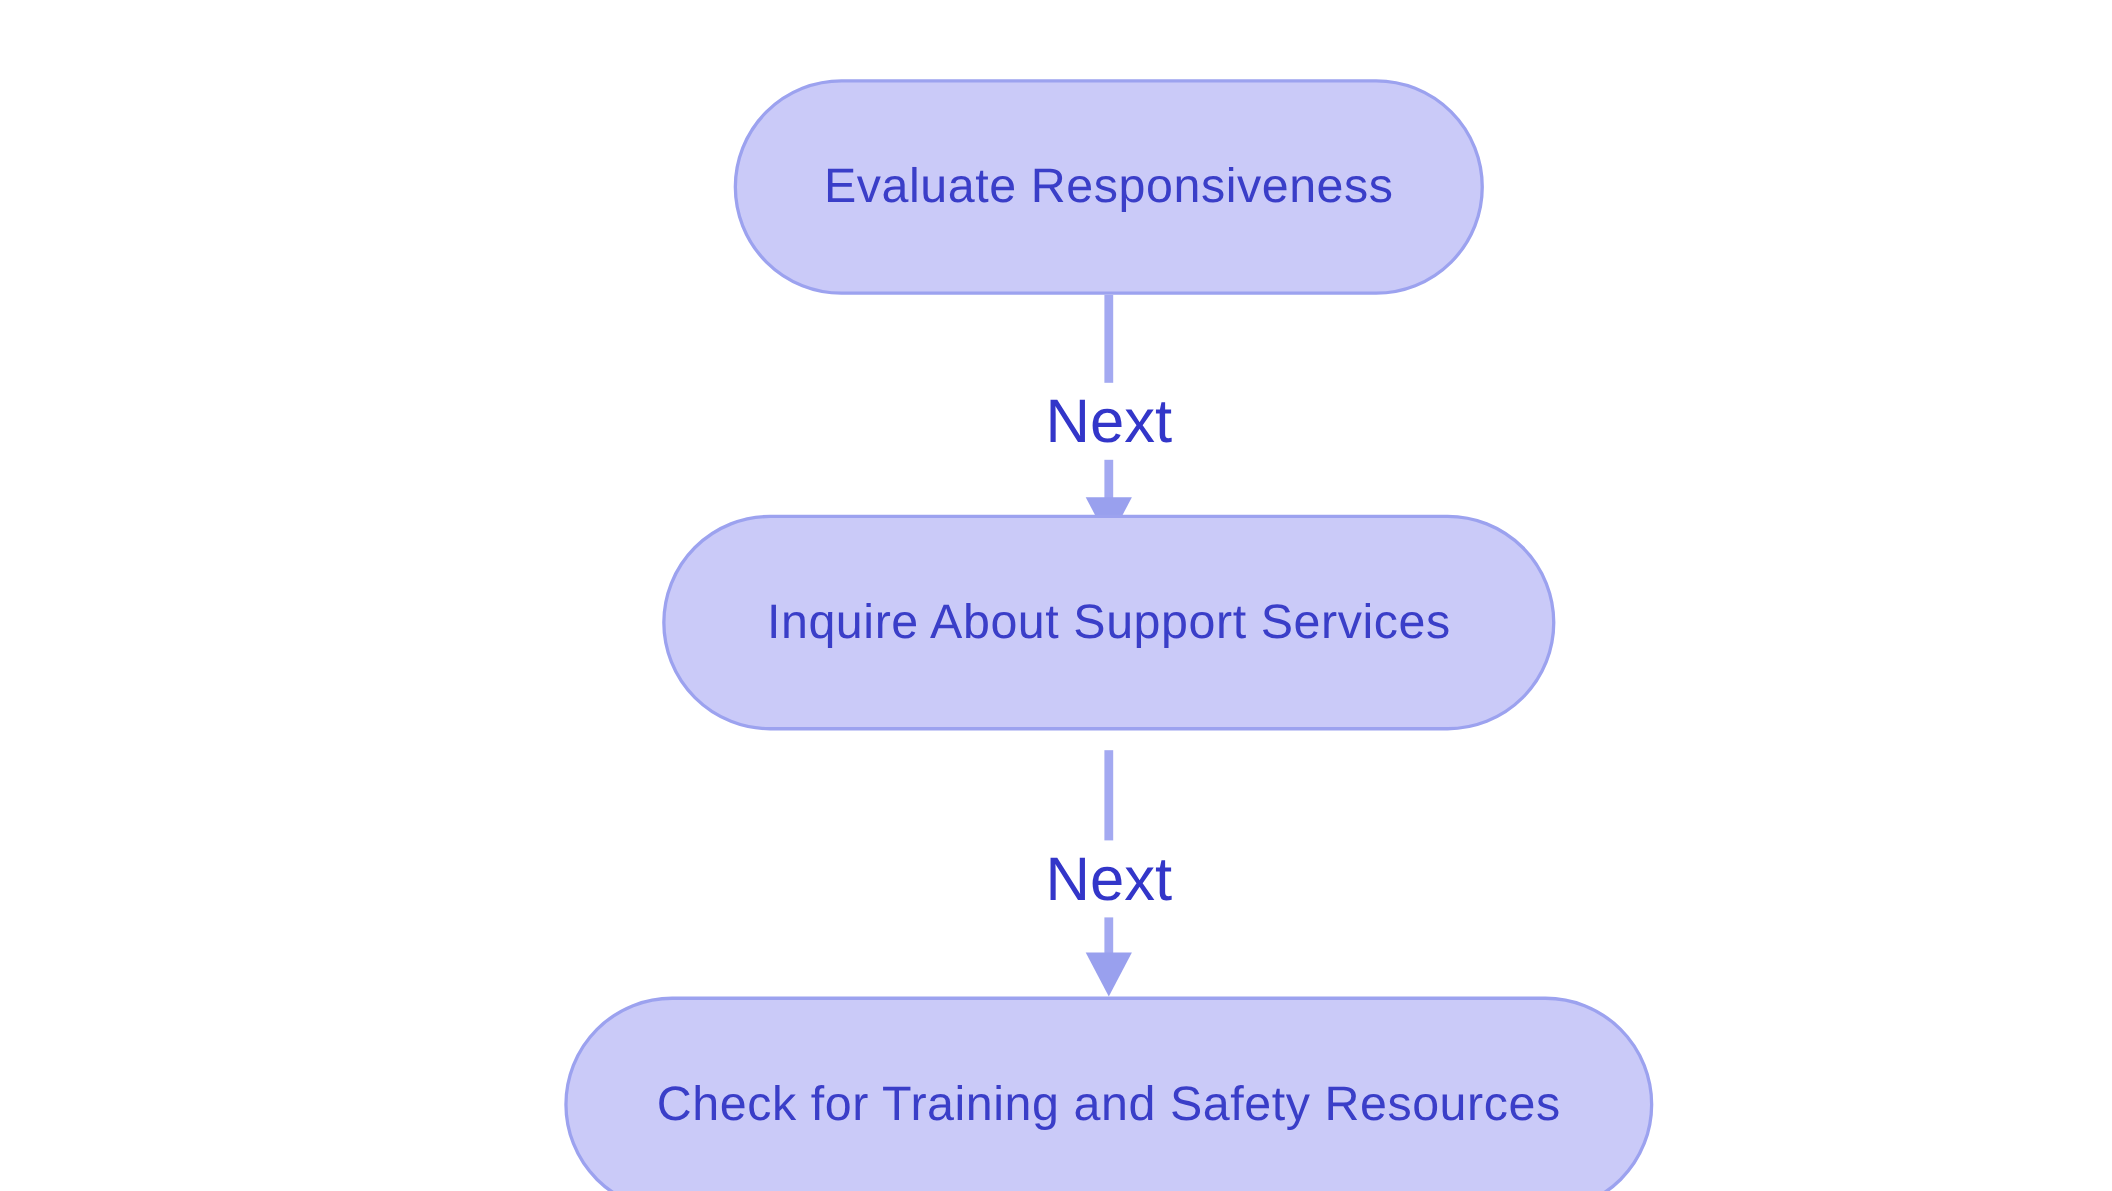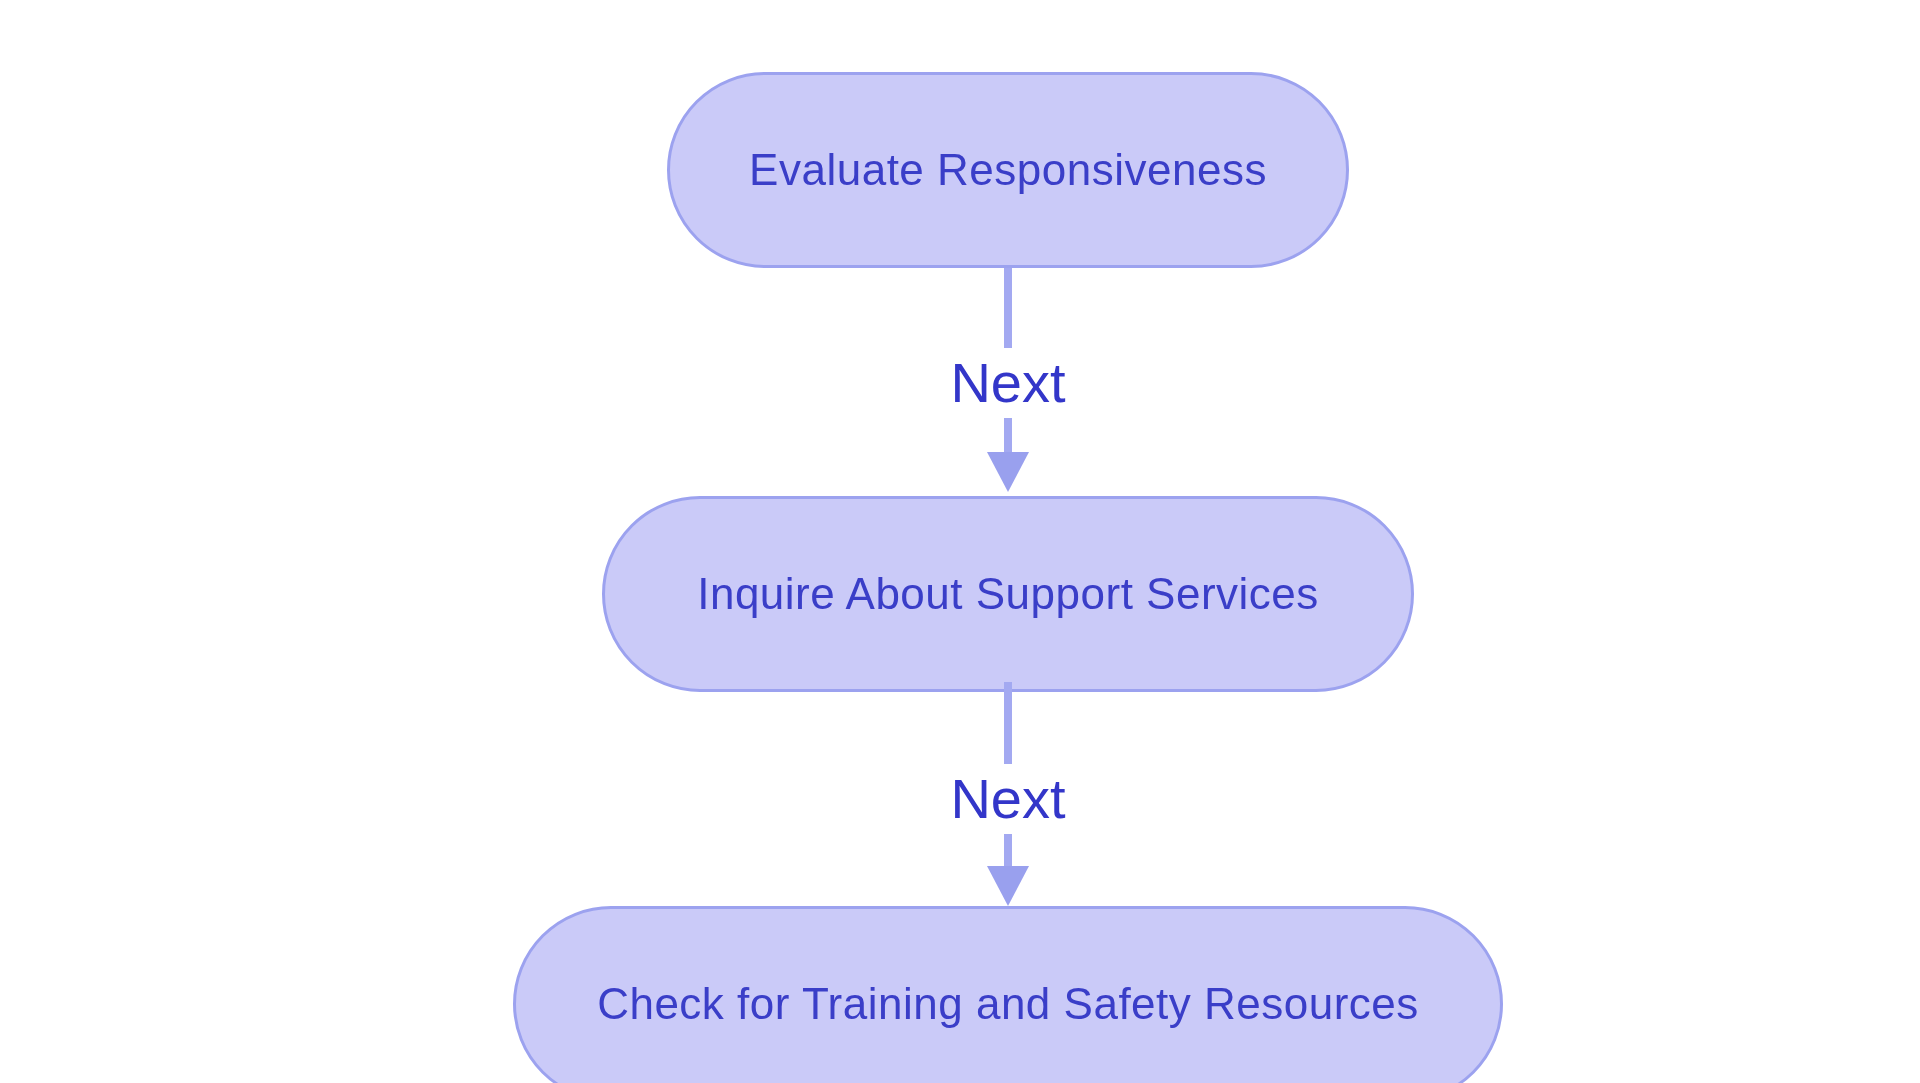--- a/index.html
+++ b/index.html
@@ -31,21 +31,21 @@
     justify-content: center;
     height: 196px;
   }
   .node-label {
     color: var(--node-text);
     font-size: 44px;
     letter-spacing: 0.5px;
     white-space: nowrap;
   }
   .node-1 { left: 619px; top: 24px;  width: 682px; }
-  .node-2 { left: 554px; top: 448px; width: 812px; }
+  .node-2 { left: 554px; top: 420px; width: 812px; }
   .node-3 { left: 465px; top: 858px; width: 990px; }
 
   .edge-line {
     position: absolute;
     left: 956px;
     width: 8px;
     background: var(--edge-line);
   }
   .edge-line-1 { top: 220px; height: 186px; }
   .edge-line-2 { top: 634px; height: 186px; }

